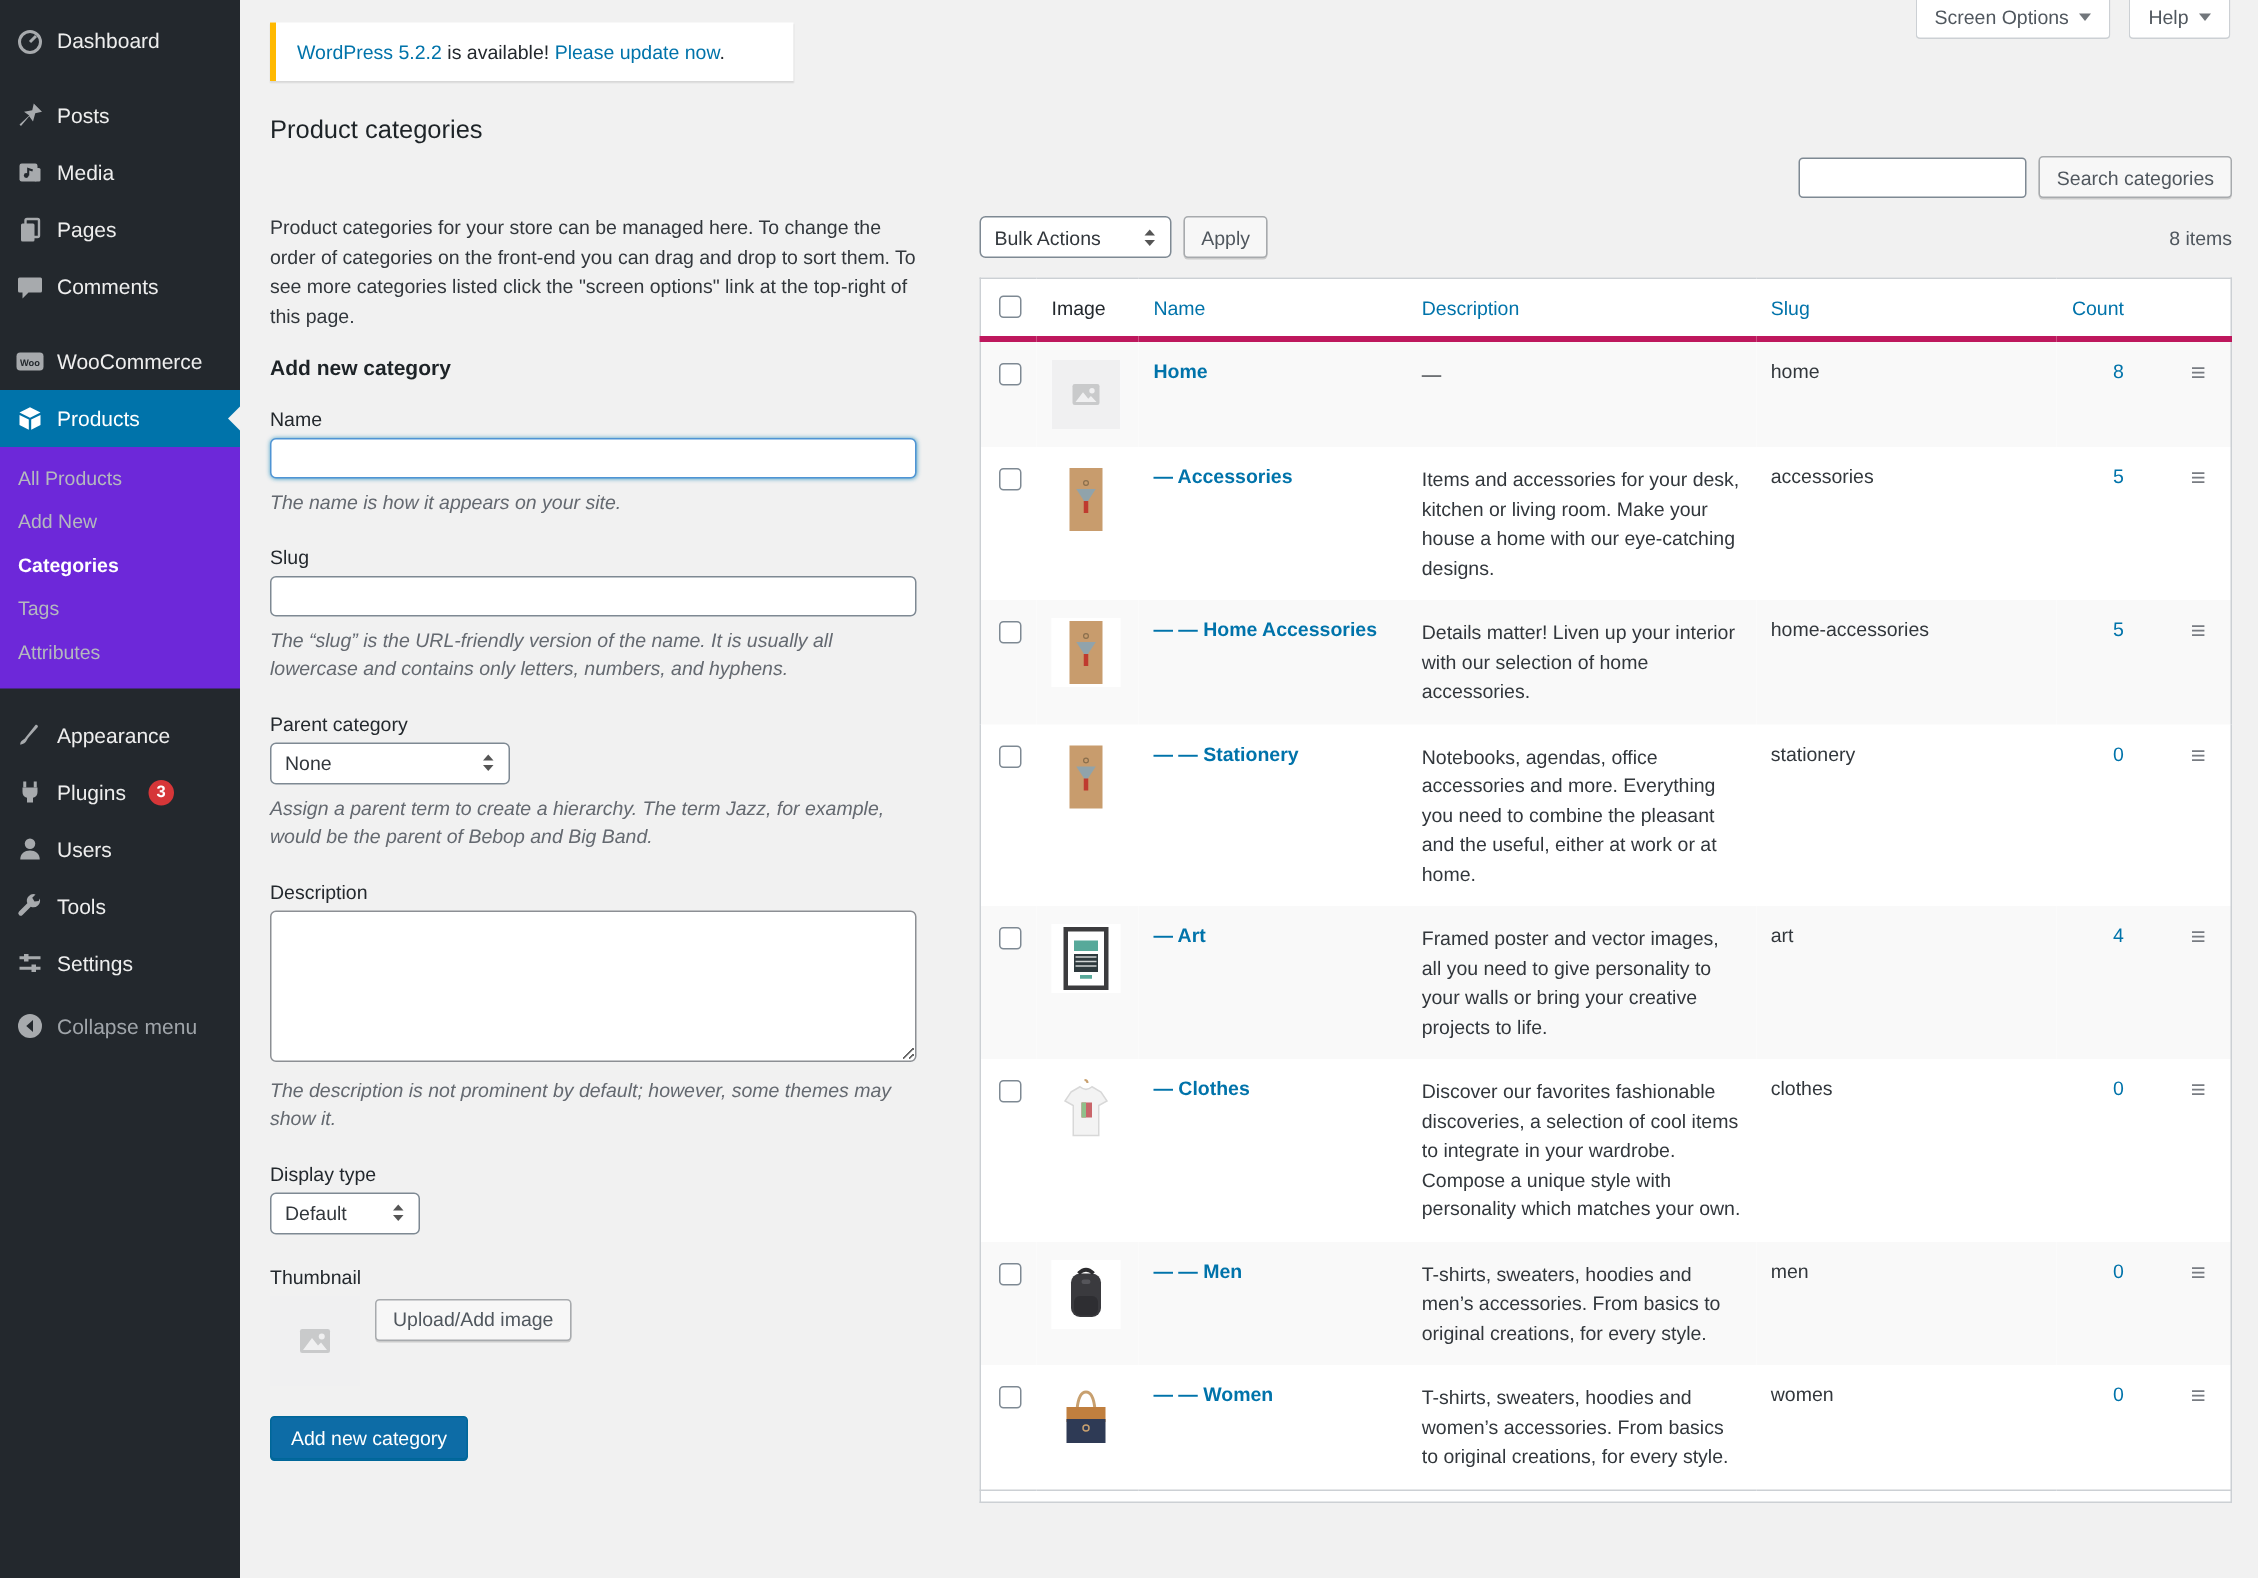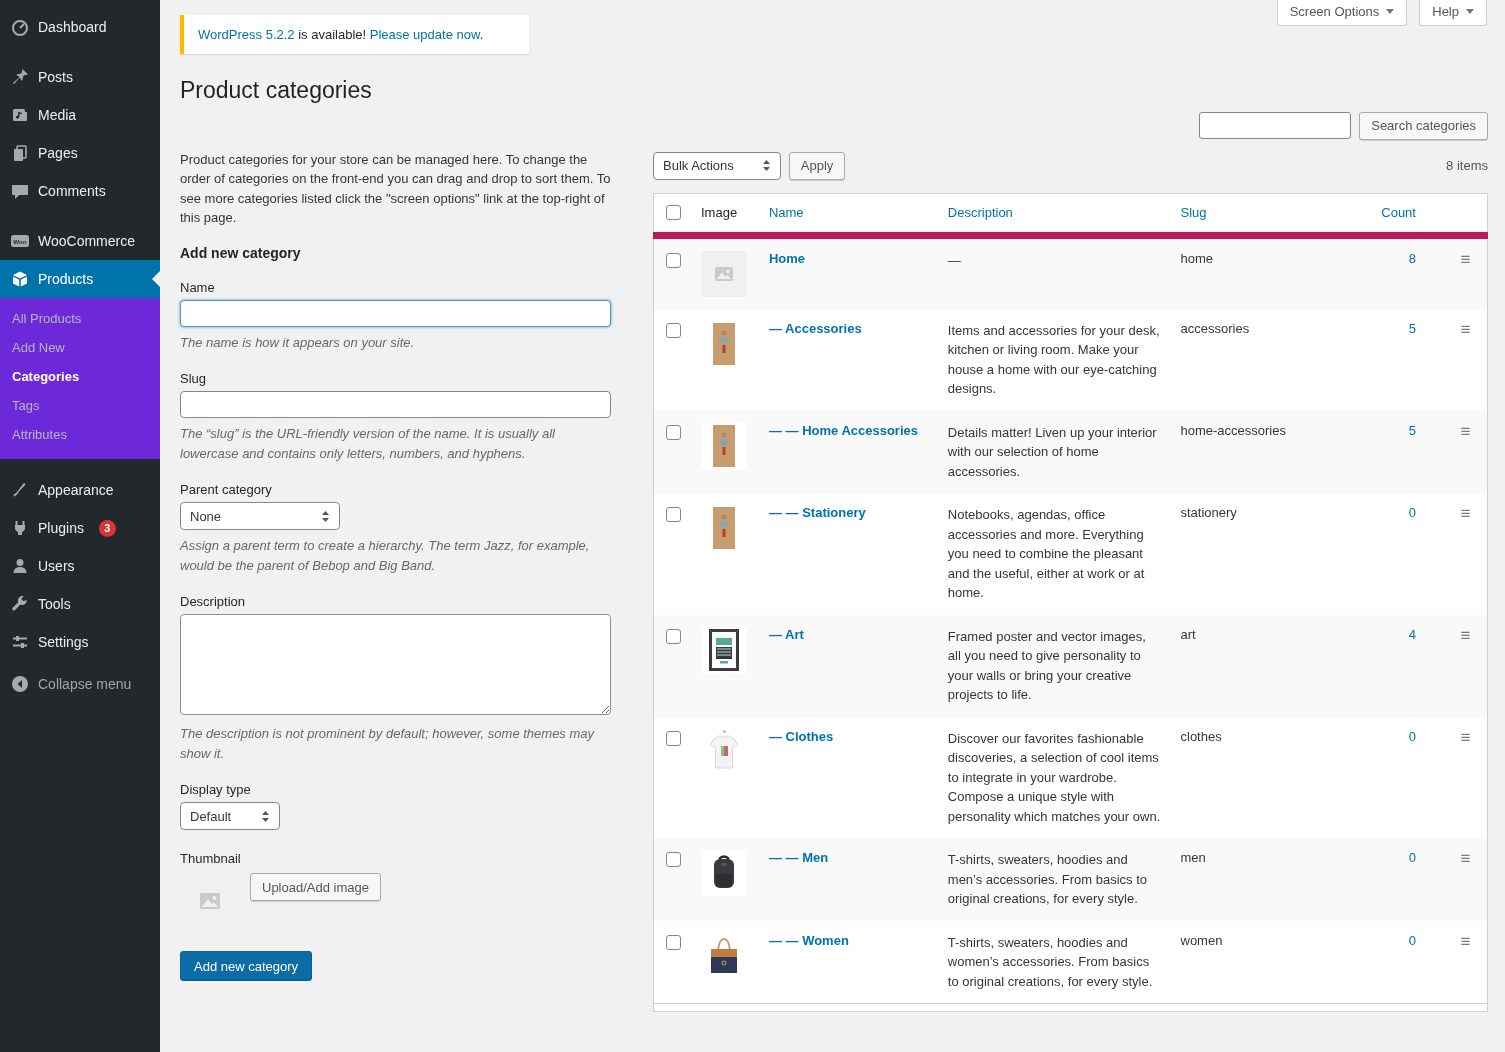--- a/index.html
+++ b/index.html
@@ -37,21 +37,21 @@
   .tab { background:#fff; border:1px solid #ccd0d4; border-top:none;
     border-radius:0 0 3px 3px; padding:4px 12px 6px; color:#50575e; font-size:13px;
     display:flex; align-items:center; gap:7px; cursor:pointer; }
   .tab .arr { width:0; height:0; border-left:4px solid transparent; border-right:4px solid transparent;
     border-top:5px solid #72777c; }
 
   #notice { margin-top:15px; width:349px; background:#fff; border-left:4px solid #ffb900;
     box-shadow:0 1px 1px 0 rgba(0,0,0,.1); padding:12px 14px; }
   #notice a { }
 
-  h1 { margin-top:22px; font-size:23px; font-weight:400; color:#1d2327; line-height:1.3; }
+  h1 { margin-top:22px; font-size:17px; font-weight:400; color:#1d2327; line-height:1.3; }
 
   #cols { display:flex; gap:42px; margin-top:2px; }
   #left-col { width:431px; min-width:431px; }
   #right-col { flex:1; }
 
   
   #intro { margin-top:42px; line-height:1.5; color:#32373c; }
   #left-col h2 { margin-top:17px; font-size:14px; font-weight:700; color:#1d2327; }
   .field { margin-top:19px; }
   .field label { display:block; margin-bottom:5px; color:#23282d; }
@@ -75,21 +75,21 @@
 
   
   #search-row { display:flex; justify-content:flex-end; align-items:center; gap:8px; margin-top:4px; }
   #search-input { width:152px; height:27px; border:1px solid #7e8993; border-radius:3px;
     background:#fff; padding:0 7px; font:inherit; }
   #tablenav { display:flex; align-items:center; gap:8px; margin-top:12px; }
   #items-count { margin-left:auto; color:#50575e; }
 
   table { width:100%; border-collapse:collapse; background:#fff;
     border:1px solid #ccd0d4; box-shadow:0 1px 1px rgba(0,0,0,.04); margin-top:13px; }
-  th { text-align:left; font-weight:400; padding:9px 10px; border-bottom:7px solid #be185d; }
+  th { text-align:left; font-weight:400; padding:9px 10px; border-bottom:4px solid #be185d; }
   th a { color:#0073aa; }
   td { vertical-align:top; padding:12px 10px; }
   tr.striped { background:#f9f9f9; }
   .col-cb { width:33px; }
   .col-img { width:68px; }
   .col-name { width:182px; }
   .col-desc { width:238px; }
   .col-slug { width:205px; }
   .col-count { width:63px; text-align:right; }
   .col-menu { width:44px; text-align:center; }

